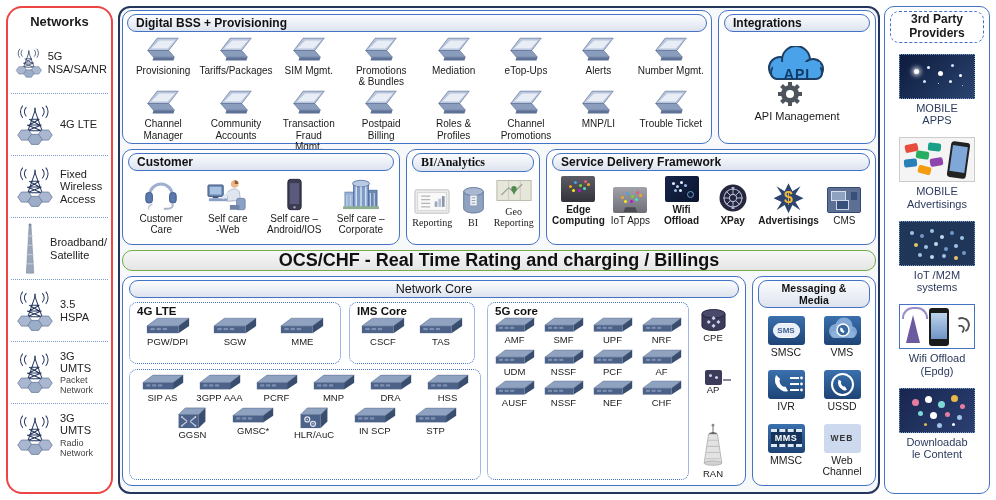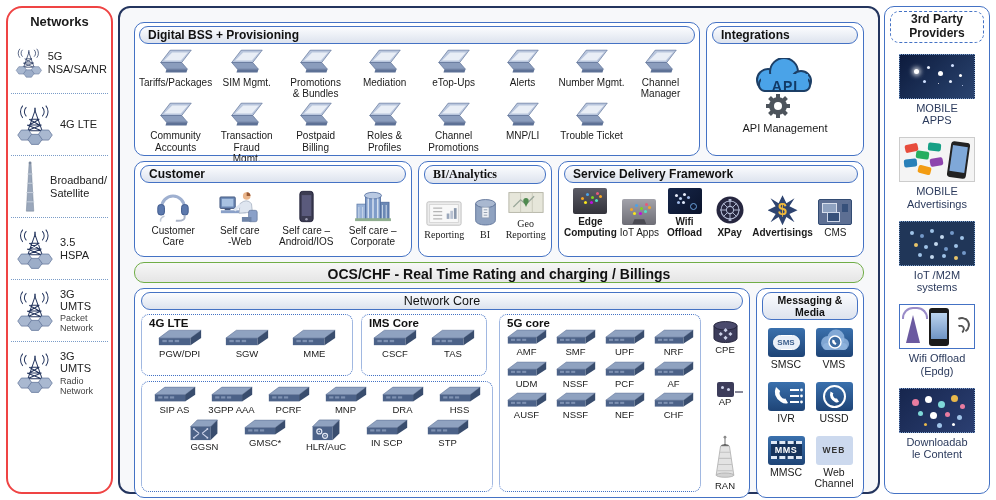--- a/index.html
+++ b/index.html
@@ -21,26 +21,26 @@
   .networks-title { text-align:center; font-weight:bold; font-size:13px; padding:2px 0 3px; }
   .net-item { display:flex; align-items:center; gap:2px; height:62px;
     border-bottom:1.5px dotted #7a9cc8; padding:1px 1px; }
   .net-item:last-child { border-bottom:none; }
   .net-lbl { flex:1; }
   .net-lbl .main { font-size:11px; color:#222; text-align:left; }
   .net-lbl .sub { font-size:9px; color:#444; text-align:left; margin-top:1px; }
 
   
   .center { position:absolute; left:118px; top:6px; width:762px; height:488px;
-    border:2px solid #24355e; border-radius:12px; background:#f7f8fa; padding:14px; }
+    border:2px solid #24355e; border-radius:12px; background:#f7f8fa; padding:2px; }
   .row1 { display:flex; gap:6px; height:134px; }
   .row2 { display:flex; gap:6px; height:96px; margin-top:5px; }
   .ocs { height:21px; margin-top:5px; border:1.8px solid #70ad47; border-radius:10px;
-    background:linear-gradient(#f7f7f7,#e5e5e5); display:flex; align-items:flex-end;
-    justify-content:center; font-weight:bold; font-size:14px; color:#111; }
+    background:linear-gradient(#f7f7f7,#e5e5e5); display:flex; align-items:center;
+    justify-content:center; font-weight:bold; font-size:18px; color:#111; }
   .row3 { display:flex; gap:6px; margin-top:5px; height:210px; }
 
   
   .bss { flex:1; padding:3px 4px; }
   .bss-grid { display:grid; grid-template-columns:repeat(8,1fr); margin-top:2px; }
   .cell { display:flex; flex-direction:column; align-items:center; padding-top:3px; }
   .cell .lbl { font-size:10px; margin-top:1px; }
 
   
   .integrations { width:158px; padding:3px 5px; display:flex; flex-direction:column; align-items:stretch; }
@@ -370,20 +370,30 @@
     </div>
     <div class="net-item">
       <svg width="46" height="44" viewBox="0 0 64 60">
           <use href="#i-tower"></use>
         </svg>
       <div class="net-lbl">
           <div class="lbl main">4G LTE</div>
         </div>
     </div>
     <div class="net-item">
+      <svg width="46" height="44" viewBox="0 0 64 60">
+          <use href="#i-tower"></use>
+        </svg>
+      <div class="net-lbl">
+          <div class="lbl main">Fixed
+Wireless
+Access</div>
+        </div>
+    </div>
+    <div class="net-item">
       <svg width="46" height="52" viewBox="0 0 20 56">
           <use href="#i-mast"></use>
         </svg>
       <div class="net-lbl">
           <div class="lbl main">Broadband/
 Satellite</div>
         </div>
     </div>
     <div class="net-item">
       <svg width="46" height="44" viewBox="0 0 64 60">
@@ -415,20 +425,26 @@
     </div>
   </div>
 
   <div class="center">
 
     <div class="row1">
 
       <div class="panel bss">
         <div class="pill">Digital BSS + Provisioning</div>
         <div class="bss-grid">
+          <div class="cell">
+              <svg width="42" height="27" viewBox="0 0 44 28">
+                <use href="#i-laptop"></use>
+              </svg>
+              <div class="lbl">Provisioning</div>
+            </div>
           <div class="cell">
               <svg width="42" height="27" viewBox="0 0 44 28">
                 <use href="#i-laptop"></use>
               </svg>
               <div class="lbl">Tariffs/Packages</div>
             </div>
           <div class="cell">
               <svg width="42" height="27" viewBox="0 0 44 28">
                 <use href="#i-laptop"></use>
               </svg>

